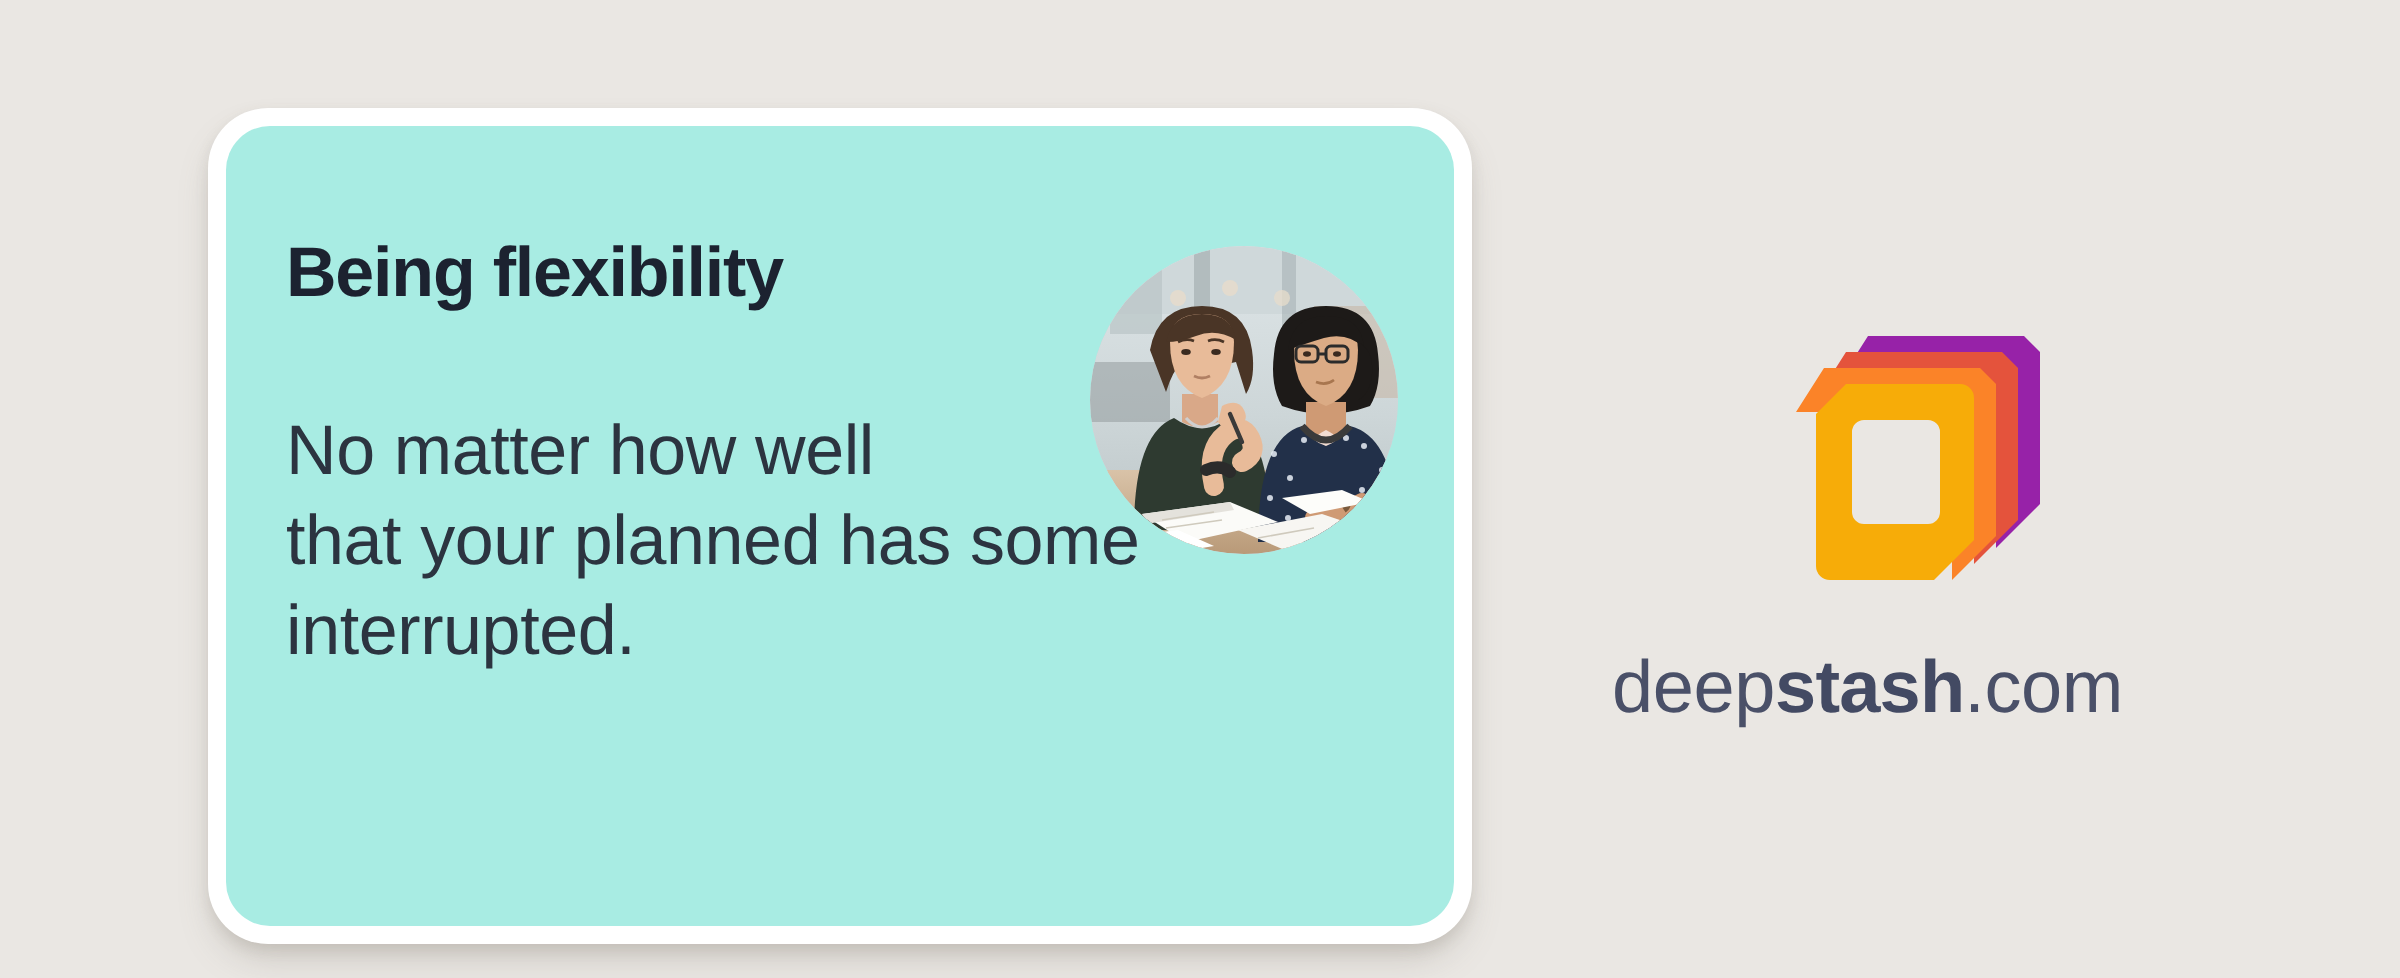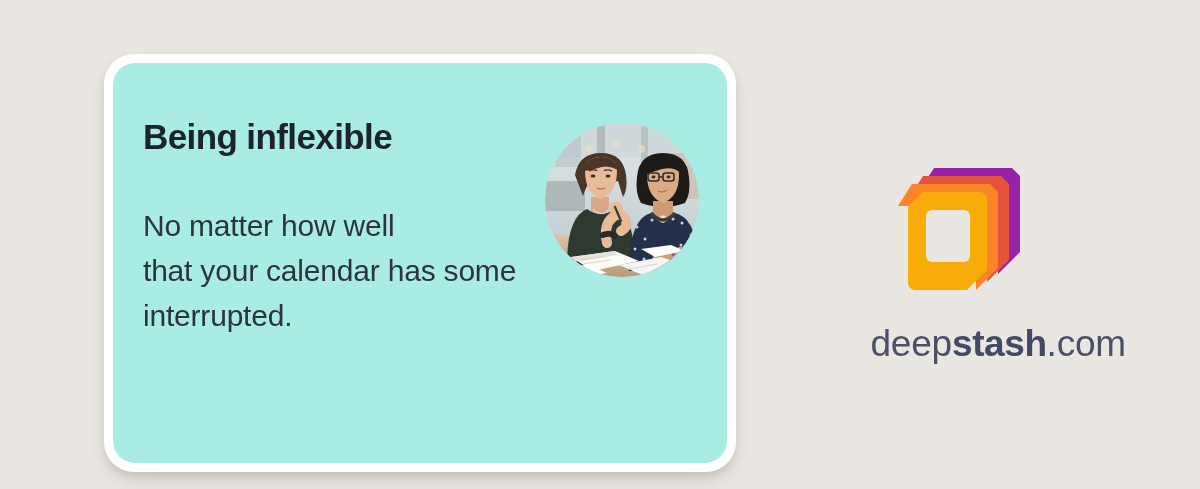--- a/index.html
+++ b/index.html
@@ -65,21 +65,21 @@
     color: #1c2230;
     line-height: 1;
     white-space: nowrap;
   }
 
   .card-body {
     position: absolute;
     left: 0;
     top: 140px;
     width: 580px;
-    font-size: 30px;
+    font-size: 35px;
     font-weight: 400;
     line-height: 45px;
     color: #2c3440;
     letter-spacing: -0.2px;
   }
   .card-body .ln { display: block; white-space: nowrap; }
 
   
   .photo {
     position: absolute;
@@ -109,43 +109,43 @@
     width: 150px;
     height: 152px;
   }
   .brand-logo svg { display: block; width: 100%; height: 100%; }
 
   .brand-wordmark {
     position: absolute;
     left: 0;
     top: 175px;
     width: 320px;
-    text-align: right;
+    text-align: left;
     font-size: 37px;
     line-height: 1;
     color: #4a5068;
     white-space: nowrap;
   }
   .wm-light  { font-weight: 400; letter-spacing: -0.2px; }
   .wm-bold   { font-weight: 700; letter-spacing: -0.4px; color: #434a63; }
 </style>
 </head>
 <body>
 
 <div class="stage">
 
   <div class="card-shadow-wrap">
     <div class="card">
       <div class="card-inner">
 
-        <div class="card-title">Being inflexible</div>
+        <div class="card-title">Being flexibility</div>
 
         <div class="card-body">
           <span class="ln">No matter how well</span>
-          <span class="ln">that your calendar has some</span>
+          <span class="ln">that your planned has some</span>
           <span class="ln">interrupted.</span>
         </div>
 
         <div class="photo">
           <svg viewBox="0 0 154 154" preserveAspectRatio="xMidYMid slice" aria-hidden="true">
             <defs>
               <clipPath id="circ">
                   <circle cx="77" cy="77" r="77"></circle>
                 </clipPath>
               <linearGradient id="bgwin" x1="0" y1="0" x2="0" y2="1">

